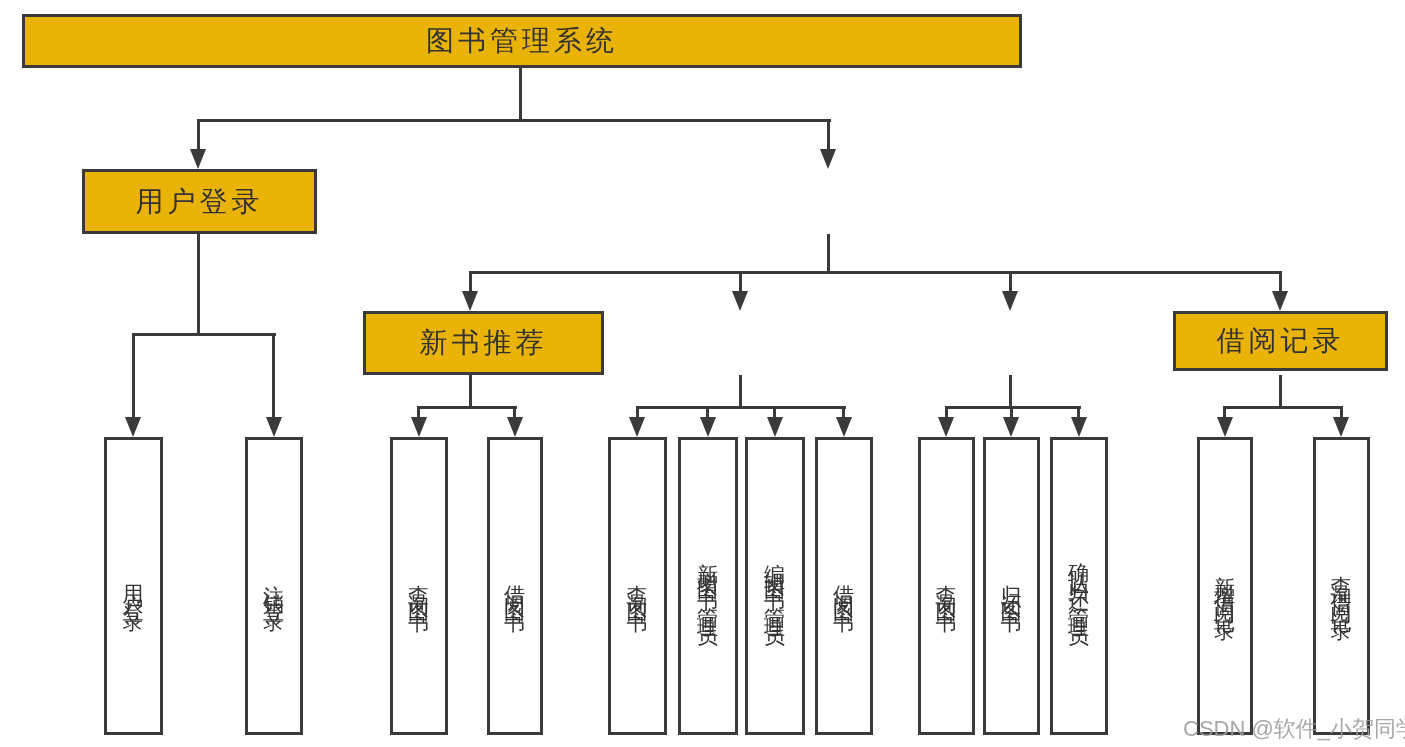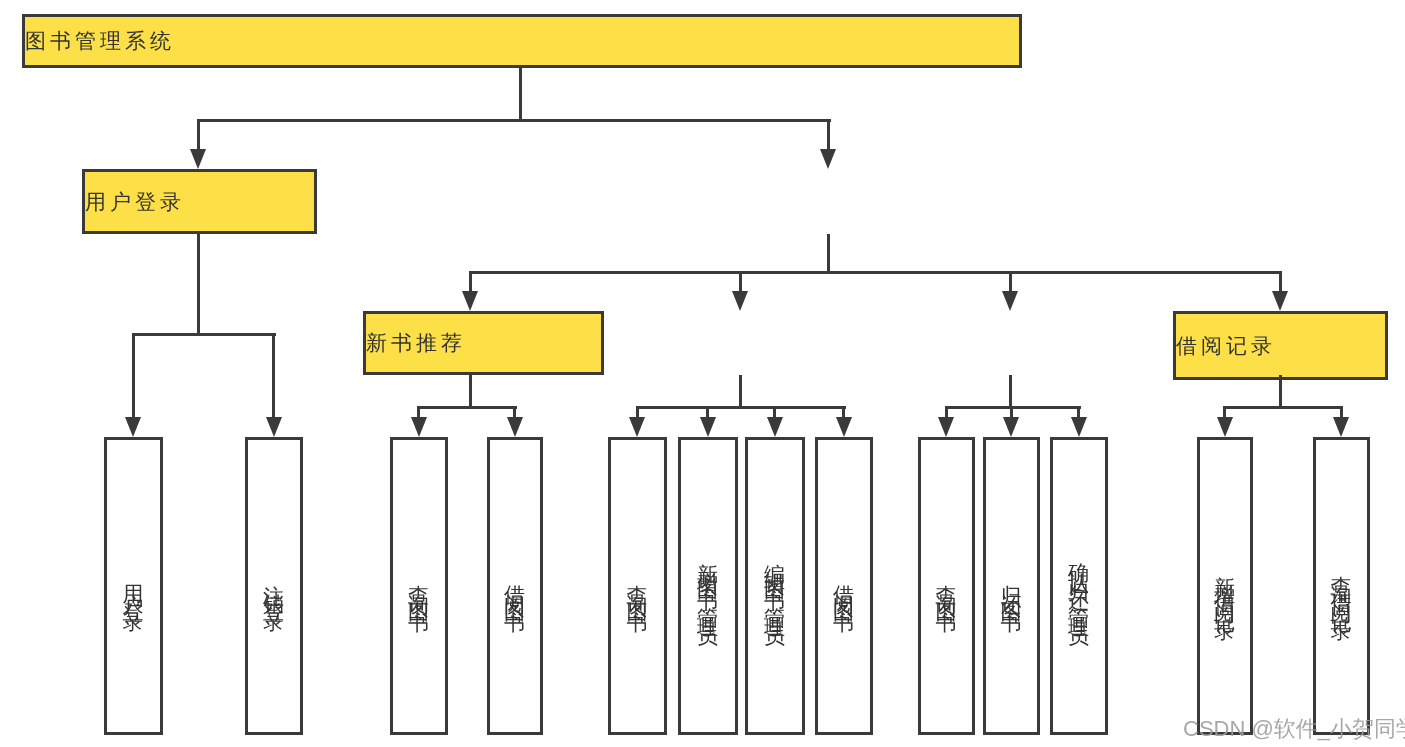--- a/index.html
+++ b/index.html
@@ -11,23 +11,23 @@
   }
   .stage {
     position: relative;
     width: 1405px; height: 747px;
     background: var(--background, #ffffff);
     overflow: hidden;
   }
   .box {
     position: absolute;
     border: 3px solid var(--line, #3a3a3a);
-    background: #fde047;
-    display: flex; align-items: center; 
-    font-size: 21px; letter-spacing: 4px;
+    background: #eab308;
+    display: flex; align-items: center; justify-content: center;
+    font-size: 28px; letter-spacing: 4px;
     color: var(--text, #333333);
     white-space: nowrap;
   }
   .leaf {
     position: absolute;
     border: 3px solid var(--line, #3a3a3a);
     background: #ffffff;
     display: flex; align-items: center; justify-content: center;
   }
   .vtext {
@@ -90,21 +90,21 @@
   <div class="vl" style="left:739px;top:271px;height:22px"></div>
   <div class="arrow" style="left:732px;top:291px"></div>
   <div class="vl" style="left:1009px;top:271px;height:22px"></div>
   <div class="arrow" style="left:1002px;top:291px"></div>
   <div class="vl" style="left:1279px;top:271px;height:22px"></div>
   <div class="arrow" style="left:1272px;top:291px"></div>
 
   <div class="box" style="left:363px;top:311px;width:241px;height:64px">
     <span>新书推荐</span>
   </div>
-  <div class="box" style="left:1173px;top:311px;width:215px;height:69px">
+  <div class="box" style="left:1173px;top:311px;width:215px;height:60px">
     <span>借阅记录</span>
   </div>
 
   <div class="vl" style="left:469px;top:375px;height:33px"></div>
   <div class="hl" style="left:417px;top:406px;width:100px"></div>
   <div class="vl" style="left:417px;top:406px;height:13px"></div>
   <div class="arrow" style="left:411px;top:417px"></div>
   <div class="vl" style="left:513px;top:406px;height:13px"></div>
   <div class="arrow" style="left:507px;top:417px"></div>
 

